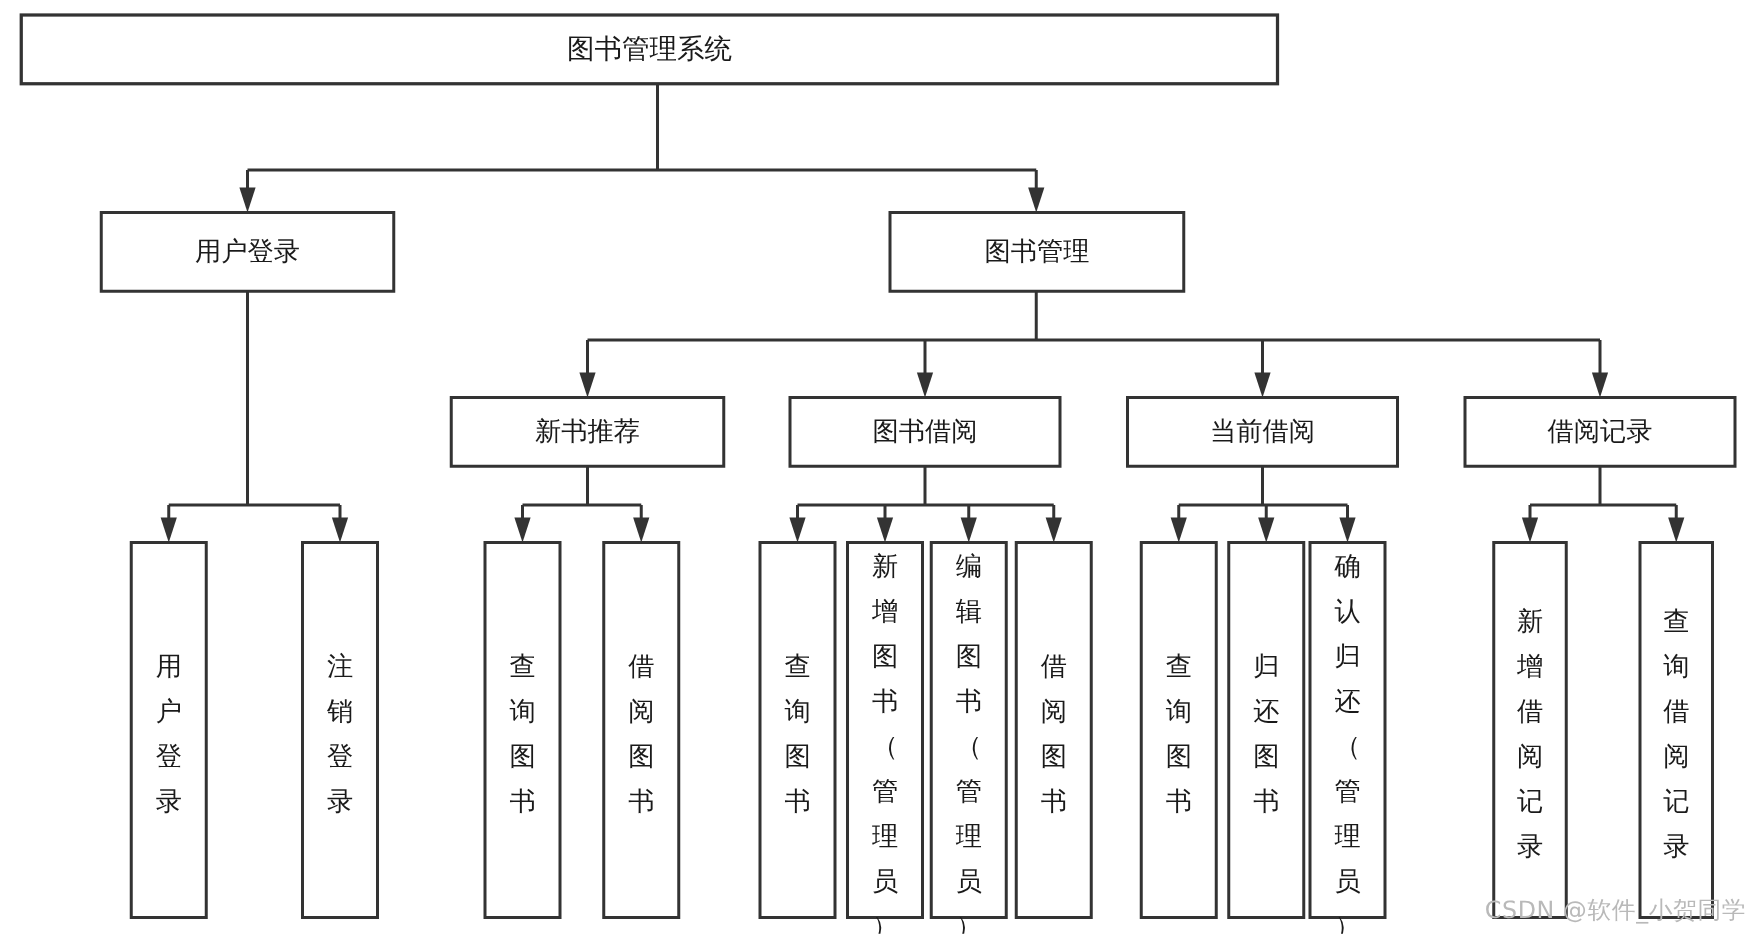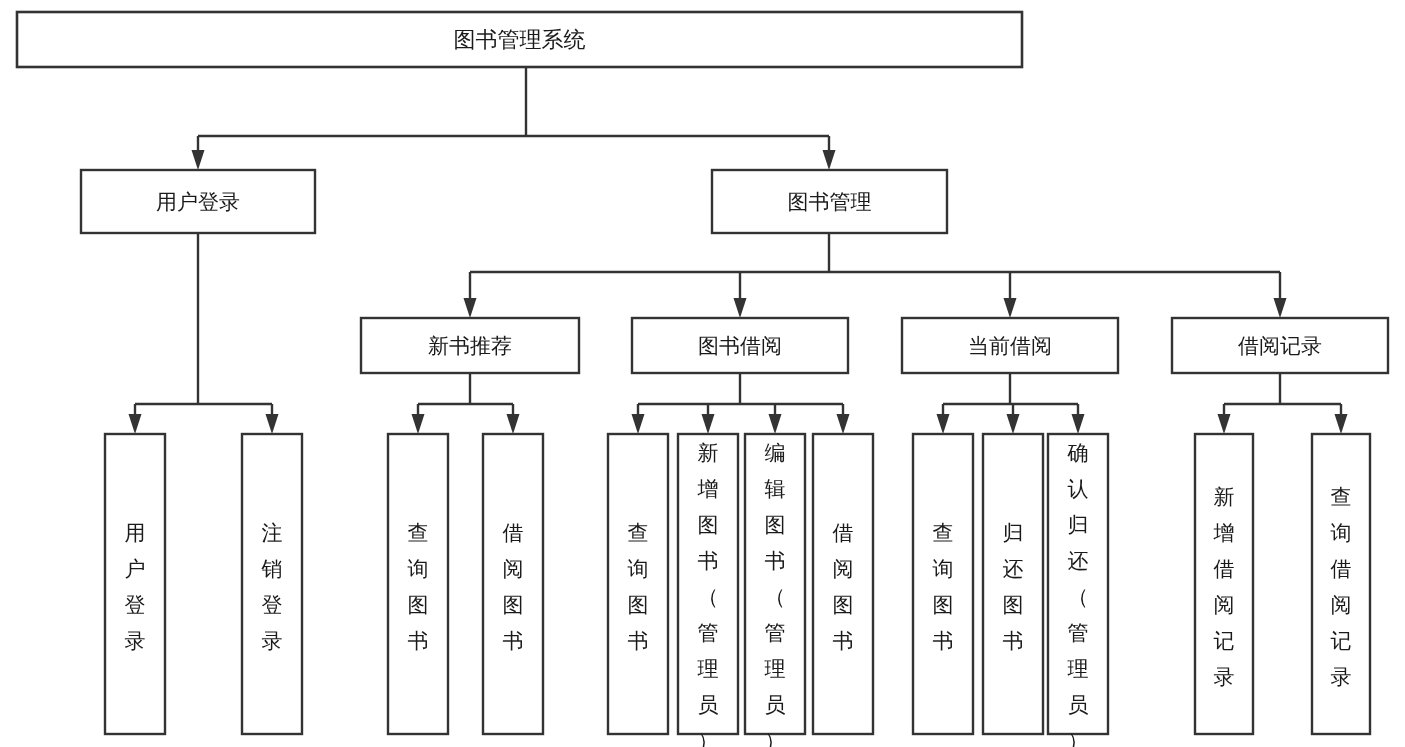--- a/index.html
+++ b/index.html
@@ -224,13 +224,14 @@
           <rect x="1195" y="434" width="58" height="300" class="node-box"></rect>
           <text x="1224" y="504.08" class="vert-label"><tspan x="1224" dy="0">新</tspan><tspan x="1224" dy="36">增</tspan><tspan x="1224" dy="36">借</tspan><tspan x="1224" dy="36">阅</tspan><tspan x="1224" dy="36">记</tspan><tspan x="1224" dy="36">录</tspan></text>
         </g>
         <g>
           <rect x="1312" y="434" width="58" height="300" class="node-box"></rect>
           <text x="1341" y="504.08" class="vert-label"><tspan x="1341" dy="0">查</tspan><tspan x="1341" dy="36">询</tspan><tspan x="1341" dy="36">借</tspan><tspan x="1341" dy="36">阅</tspan><tspan x="1341" dy="36">记</tspan><tspan x="1341" dy="36">录</tspan></text>
         </g>
       </g>
   </svg>
 
+  <div class="watermark-text">CSDN @软件_小贺同学</div>
 </div>
 
 </body></html>

